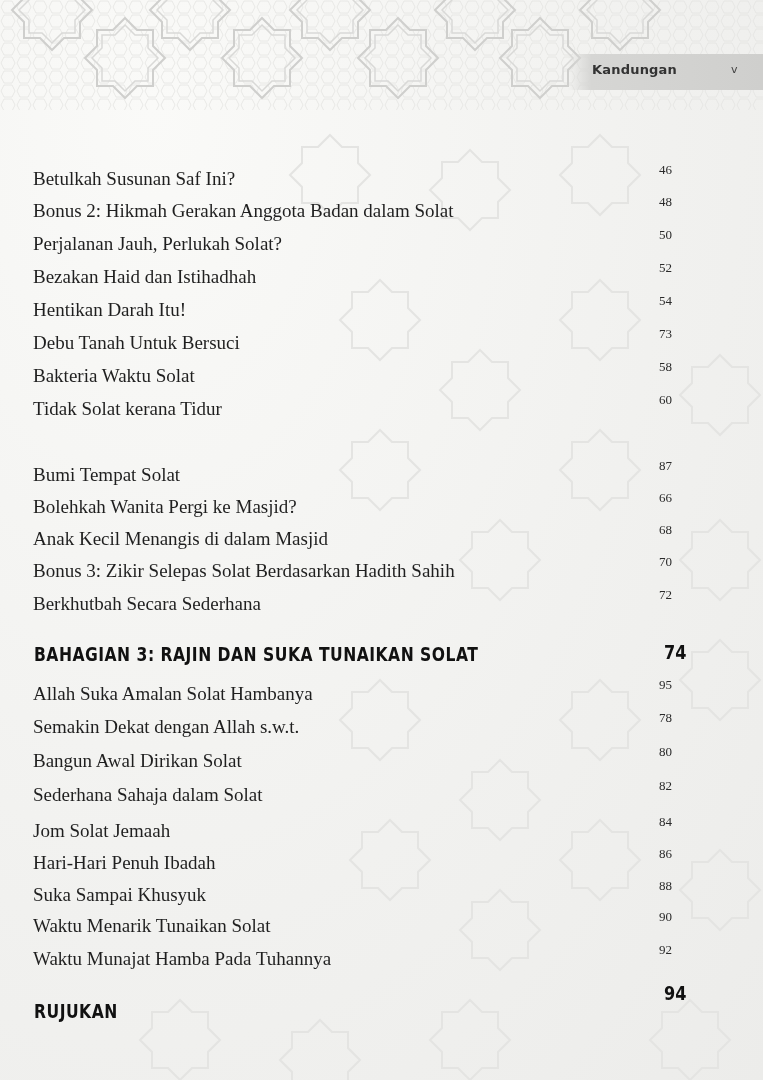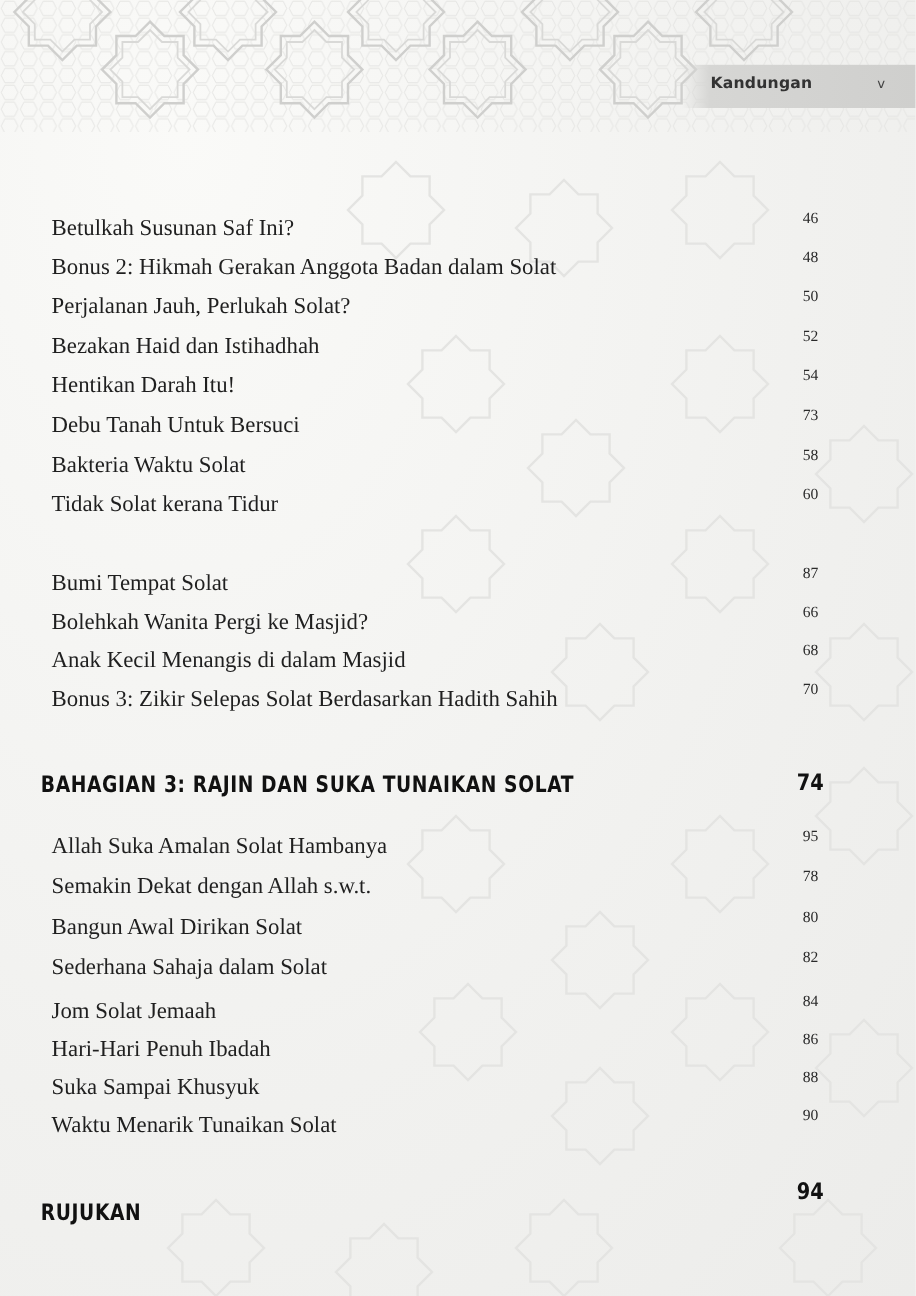--- a/index.html
+++ b/index.html
@@ -60,24 +60,23 @@
       color: #444;
     }
     .toc {
       position: absolute;
       left: 0; top: 0;
       width: 763px;
       height: 1080px;
     }
     .entry {
       position: absolute;
-      left: 43px;
+      left: 33px;
       width: 660px;
       height: 26px;
-      margin-top: 12px;
     }
     .entry .title {
       position: absolute;
       left: 0;
       top: 0;
       font-size: 19px;
       white-space: nowrap;
       color: #1f1f1f;
     }
     .entry .page {
@@ -221,20 +220,24 @@
     <span class="page">66</span>
   </div>
   <div class="entry" style="top:528px">
     <span class="title">Anak Kecil Menangis di dalam Masjid</span>
     <span class="page">68</span>
   </div>
   <div class="entry" style="top:560px">
     <span class="title">Bonus 3: Zikir Selepas Solat Berdasarkan Hadith Sahih</span>
     <span class="page">70</span>
   </div>
+  <div class="entry" style="top:593px">
+    <span class="title">Berkhutbah Secara Sederhana</span>
+    <span class="page">72</span>
+  </div>
 
   <div class="section" style="top:643px">
     <span class="title">BAHAGIAN 3: RAJIN DAN SUKA TUNAIKAN SOLAT</span>
     <span class="page">74</span>
   </div>
 
   <div class="entry" style="top:683px">
     <span class="title">Allah Suka Amalan Solat Hambanya</span>
     <span class="page">95</span>
   </div>
@@ -259,19 +262,23 @@
     <span class="page">86</span>
   </div>
   <div class="entry" style="top:884px">
     <span class="title">Suka Sampai Khusyuk</span>
     <span class="page">88</span>
   </div>
   <div class="entry" style="top:915px">
     <span class="title">Waktu Menarik Tunaikan Solat</span>
     <span class="page">90</span>
   </div>
+  <div class="entry" style="top:948px">
+    <span class="title">Waktu Munajat Hamba Pada Tuhannya</span>
+    <span class="page">92</span>
+  </div>
 
   <div class="section" style="top:1000px">
     <span class="title">RUJUKAN</span>
     <span class="page" style="top:-18px">94</span>
   </div>
 
 </div>
 
 </body></html>

